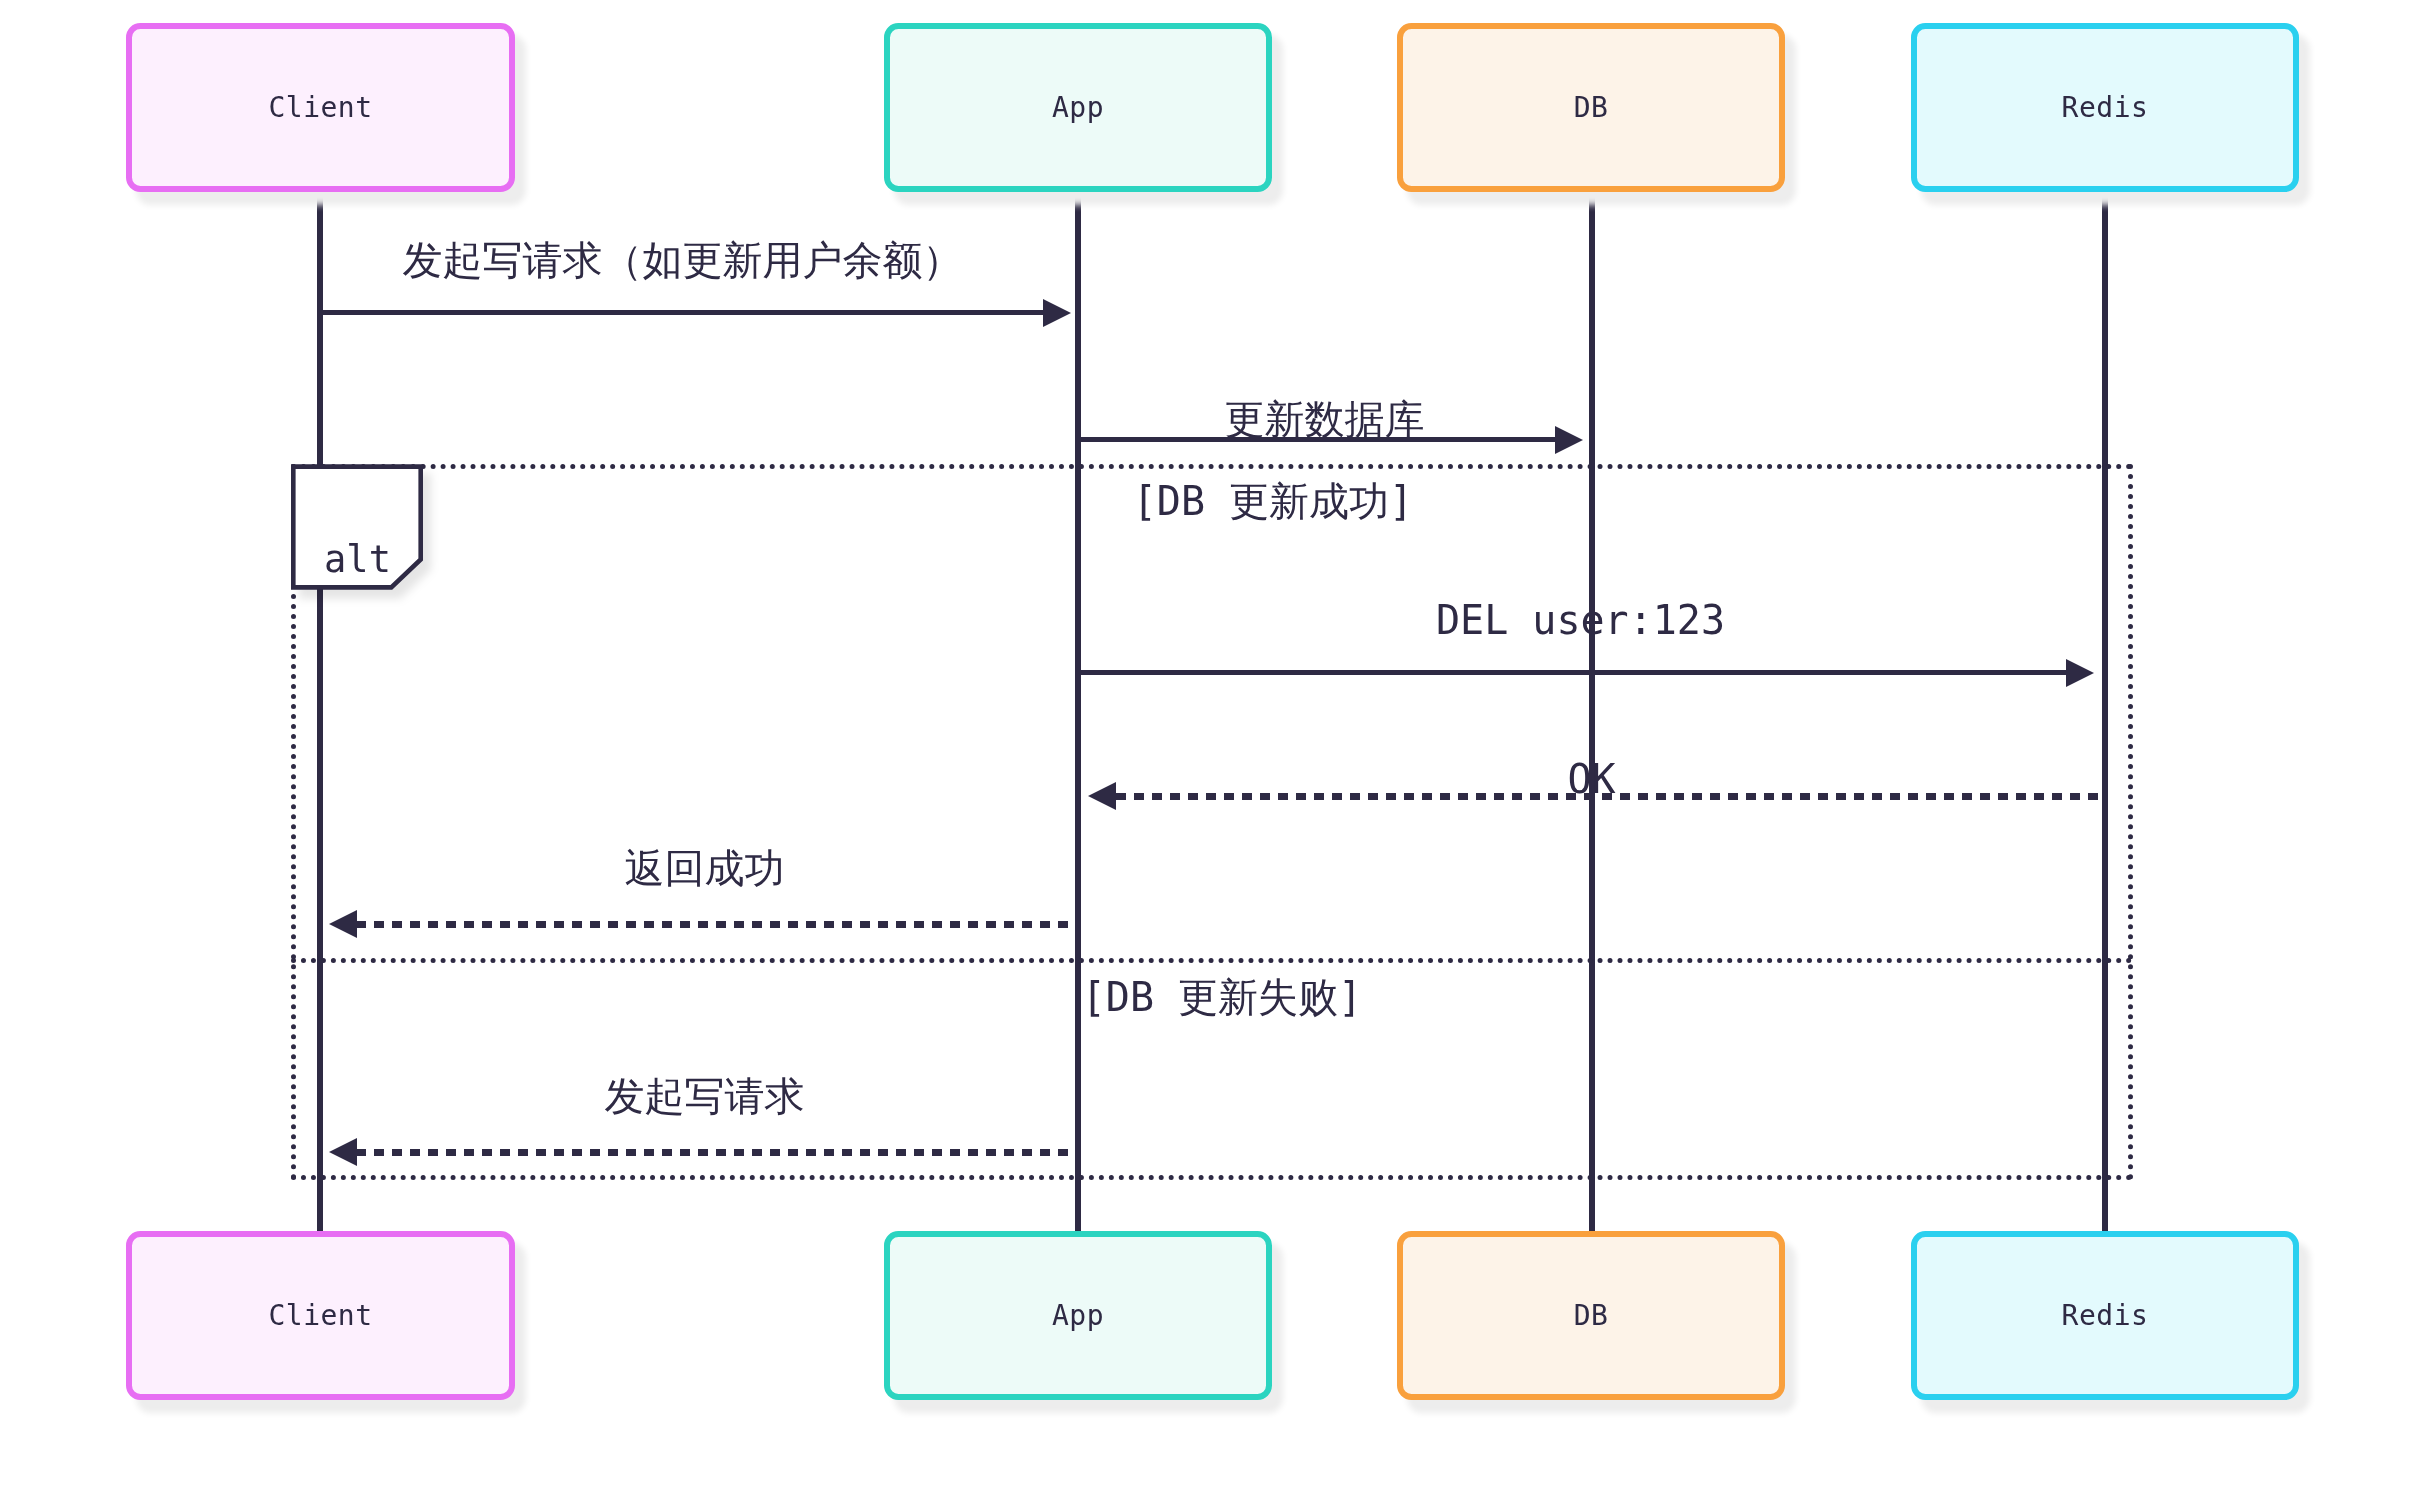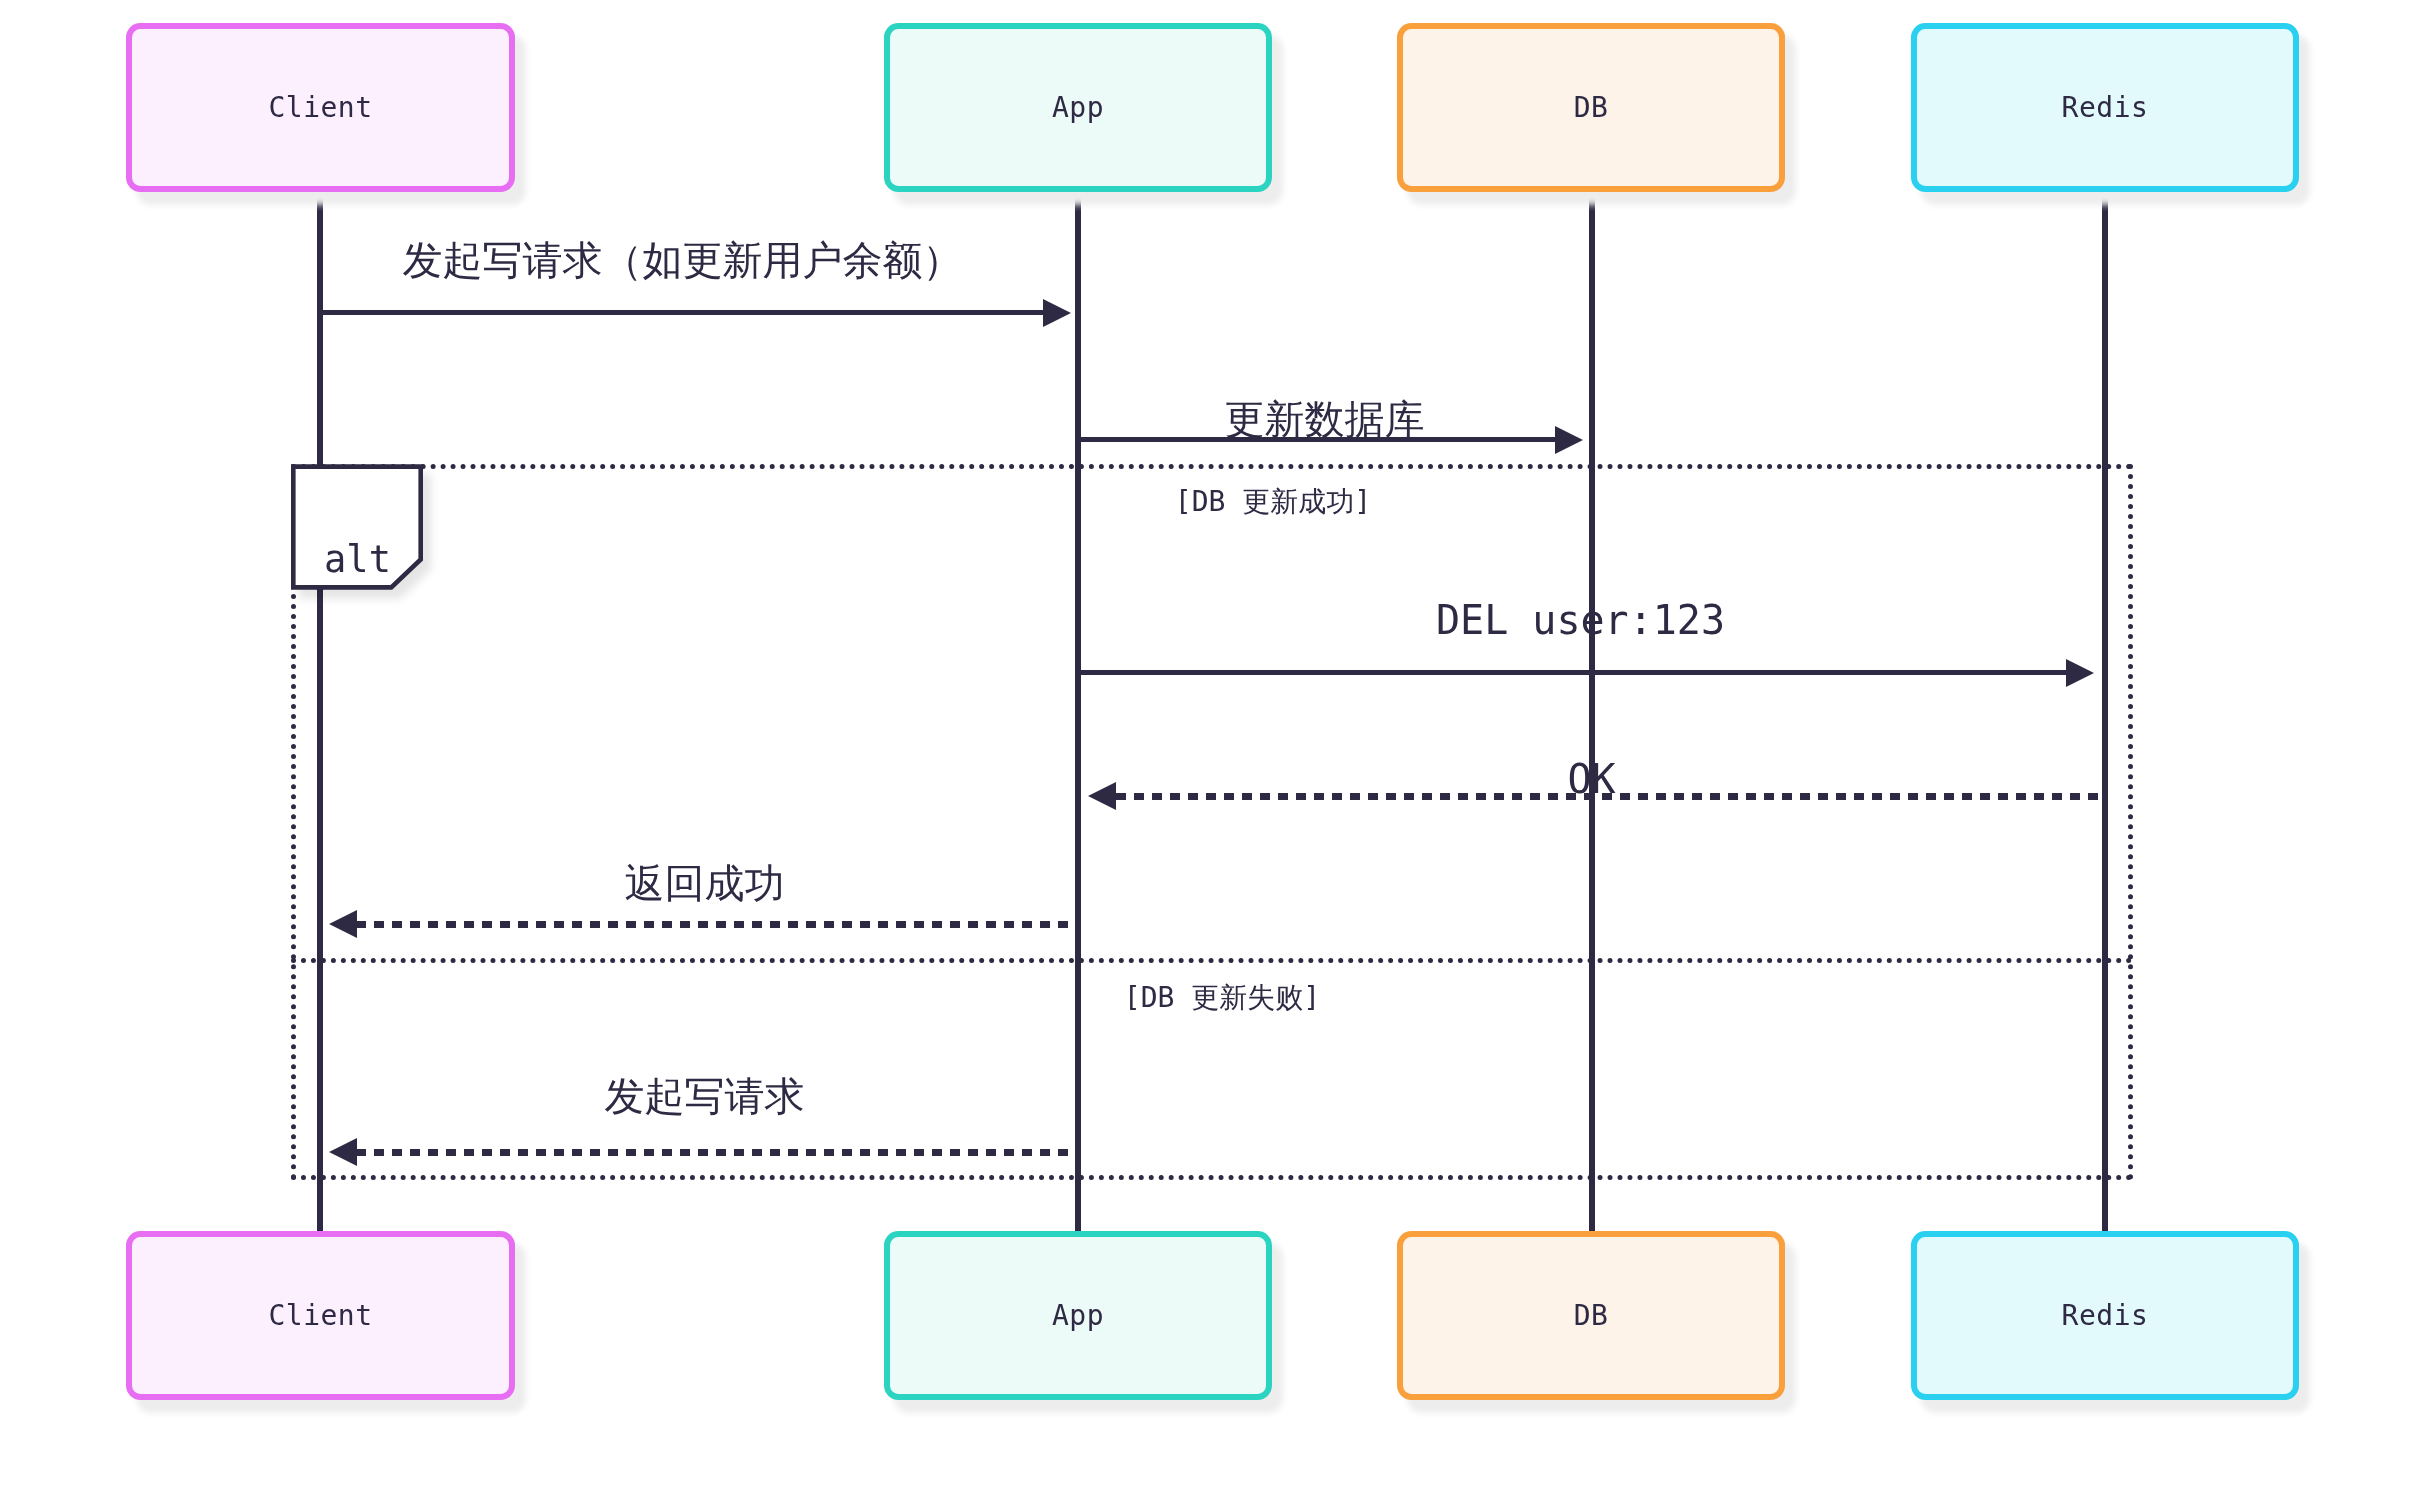--- a/index.html
+++ b/index.html
@@ -101,21 +101,21 @@
     font-size:37px;
     line-height:56px;
     margin-top:35px;
   }
   .guard-label{
     position:absolute;
     width:616px;
     height:51px;
     line-height:51px;
     text-align:center;
-    font-size:28px;
+    font-size:40px;
     white-space:nowrap;
   }
 </style>
 </head>
 <body>
 
 <div class="canvas">
 
   <div class="lifeline" style="left:317px;"></div>
   <div class="lifeline" style="left:1075px;"></div>
@@ -142,21 +142,21 @@
   <div class="head-right" style="left:1555px;top:426px;"></div>
 
   <div class="msg-label" style="left:1170px;top:595px;">DEL user:123</div>
   <div class="line-solid" style="left:1081px;top:670px;width:988px;"></div>
   <div class="head-right" style="left:2066px;top:659px;"></div>
 
   <div class="msg-label" style="left:1181px;top:718px;margin-top:36px;">OK</div>
   <div class="line-dashed" style="left:1116px;top:793px;width:987px;"></div>
   <div class="head-left" style="left:1088px;top:782px;"></div>
 
-  <div class="msg-label" style="left:294px;top:843px;margin-top:15px;">返回成功</div>
+  <div class="msg-label" style="left:294px;top:843px;">返回成功</div>
   <div class="line-dashed" style="left:356px;top:921px;width:720px;"></div>
   <div class="head-left" style="left:329px;top:910px;"></div>
 
   <div class="msg-label" style="left:294px;top:1071px;">发起写请求</div>
   <div class="line-dashed" style="left:356px;top:1149px;width:720px;"></div>
   <div class="head-left" style="left:329px;top:1138px;"></div>
 
   <div class="actor-box actor-top" style="left: 126px; width: 389px; border-color: rgb(231, 110, 243); background: rgb(253, 240, 254);">Client</div>
   <div class="actor-box actor-top" style="left: 884px; width: 388px; border-color: rgb(43, 212, 192); background: rgb(237, 251, 248);">App</div>
   <div class="actor-box actor-top" style="left: 1397px; width: 388px; border-color: rgb(249, 160, 61); background: rgb(253, 243, 232);">DB</div>

